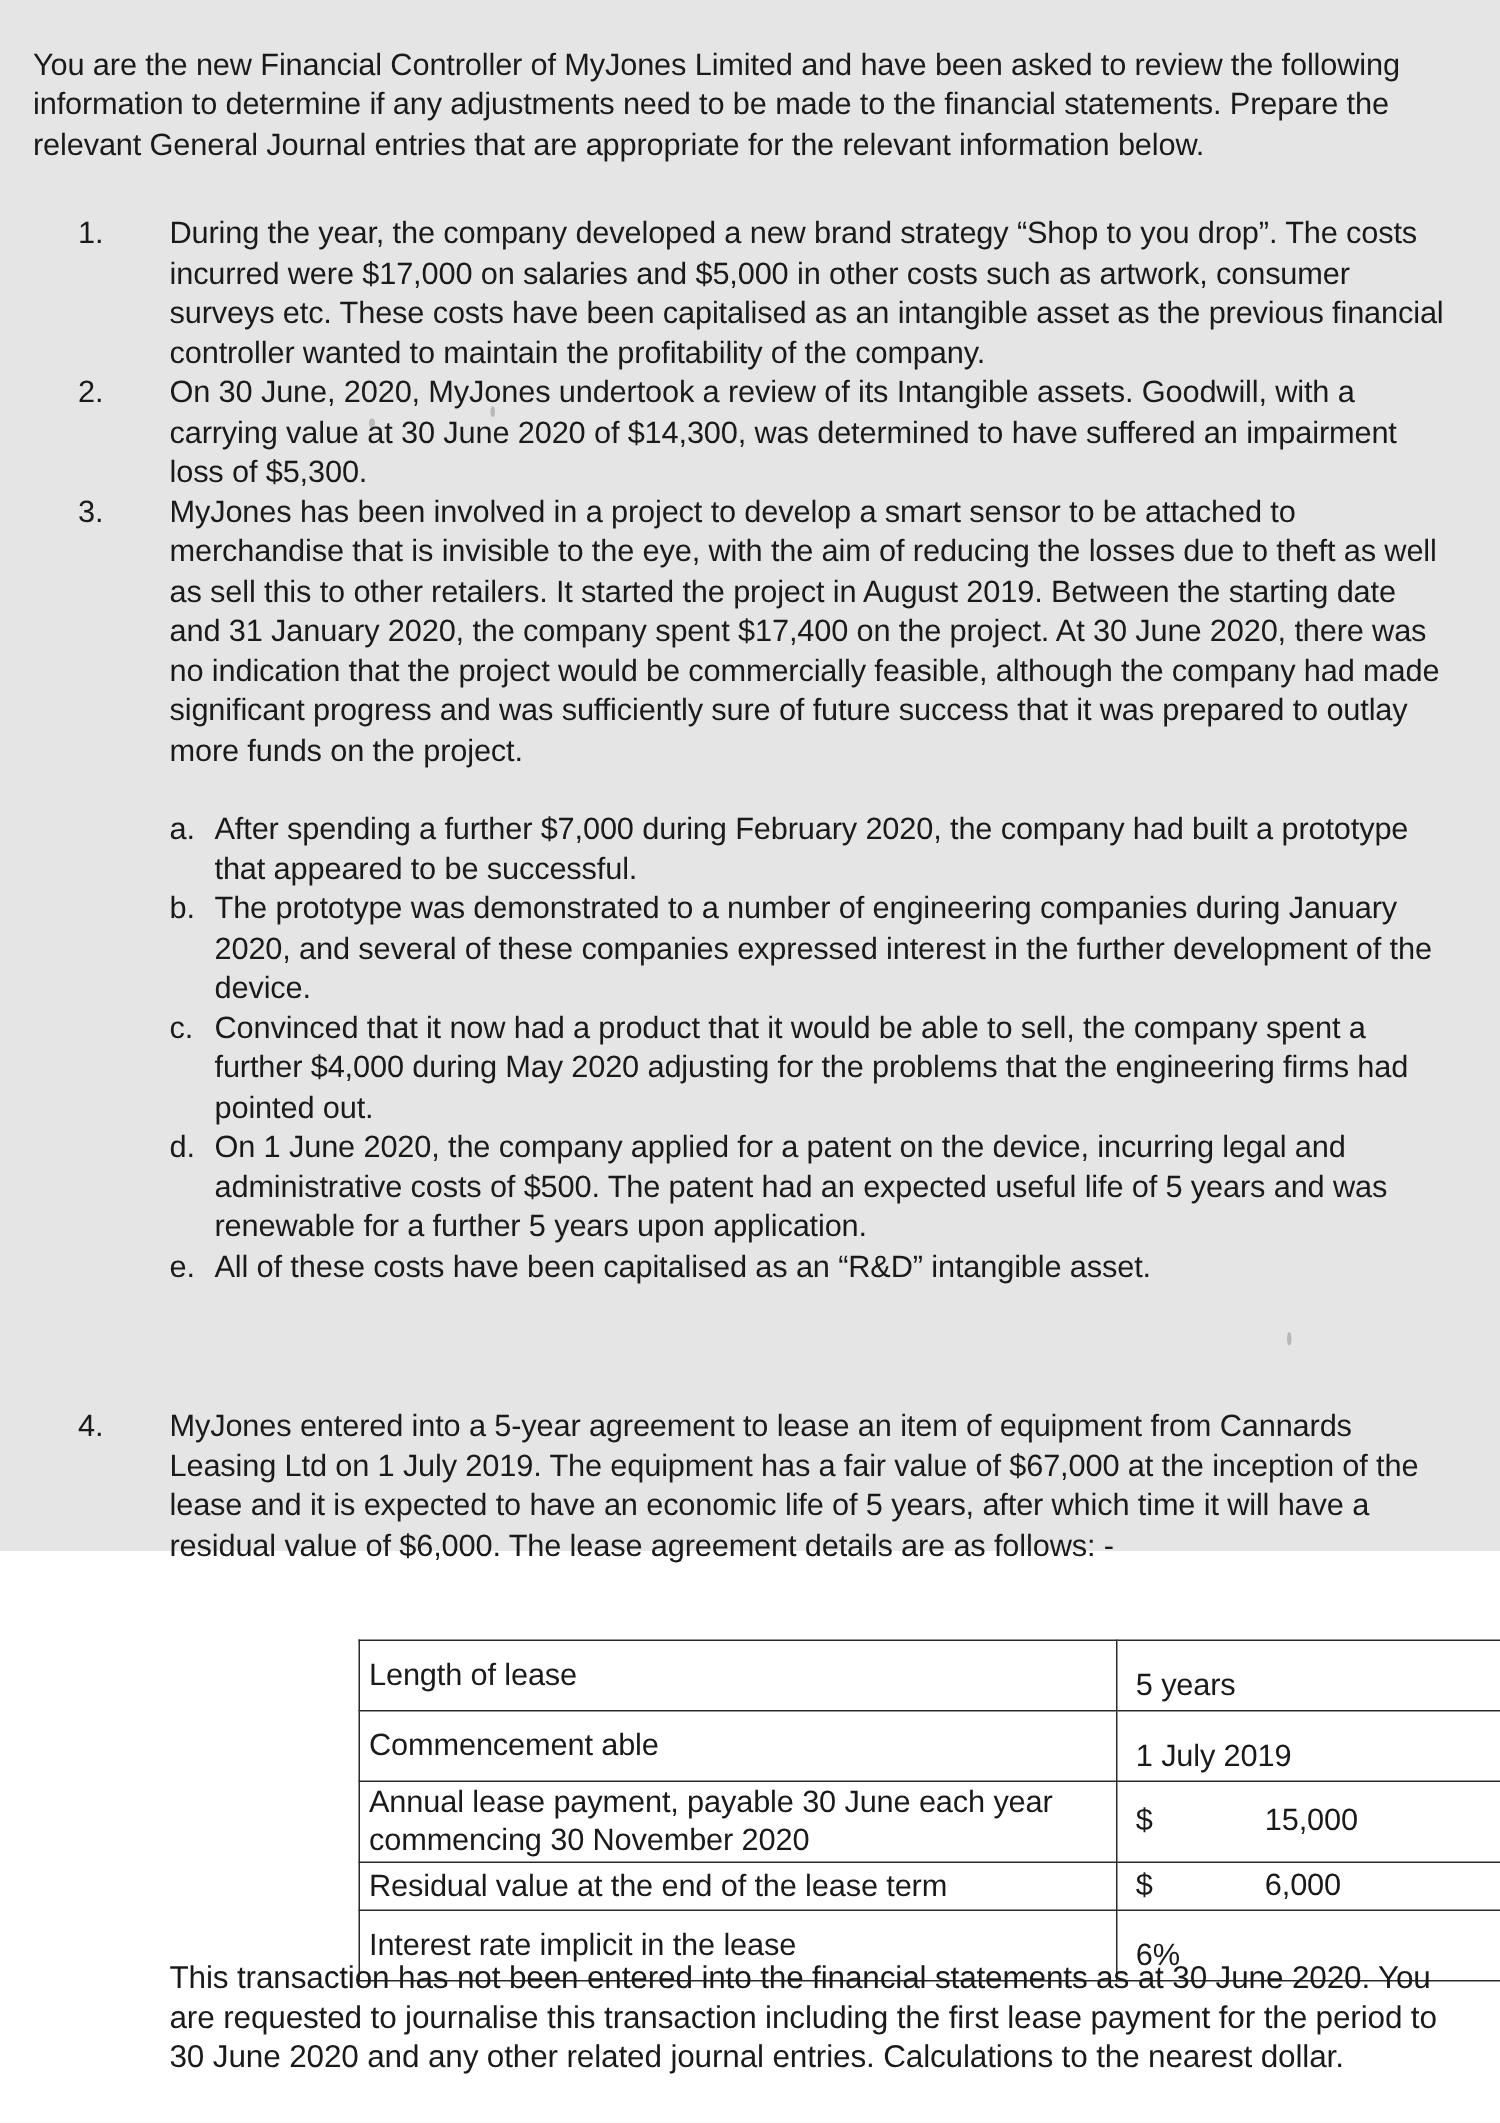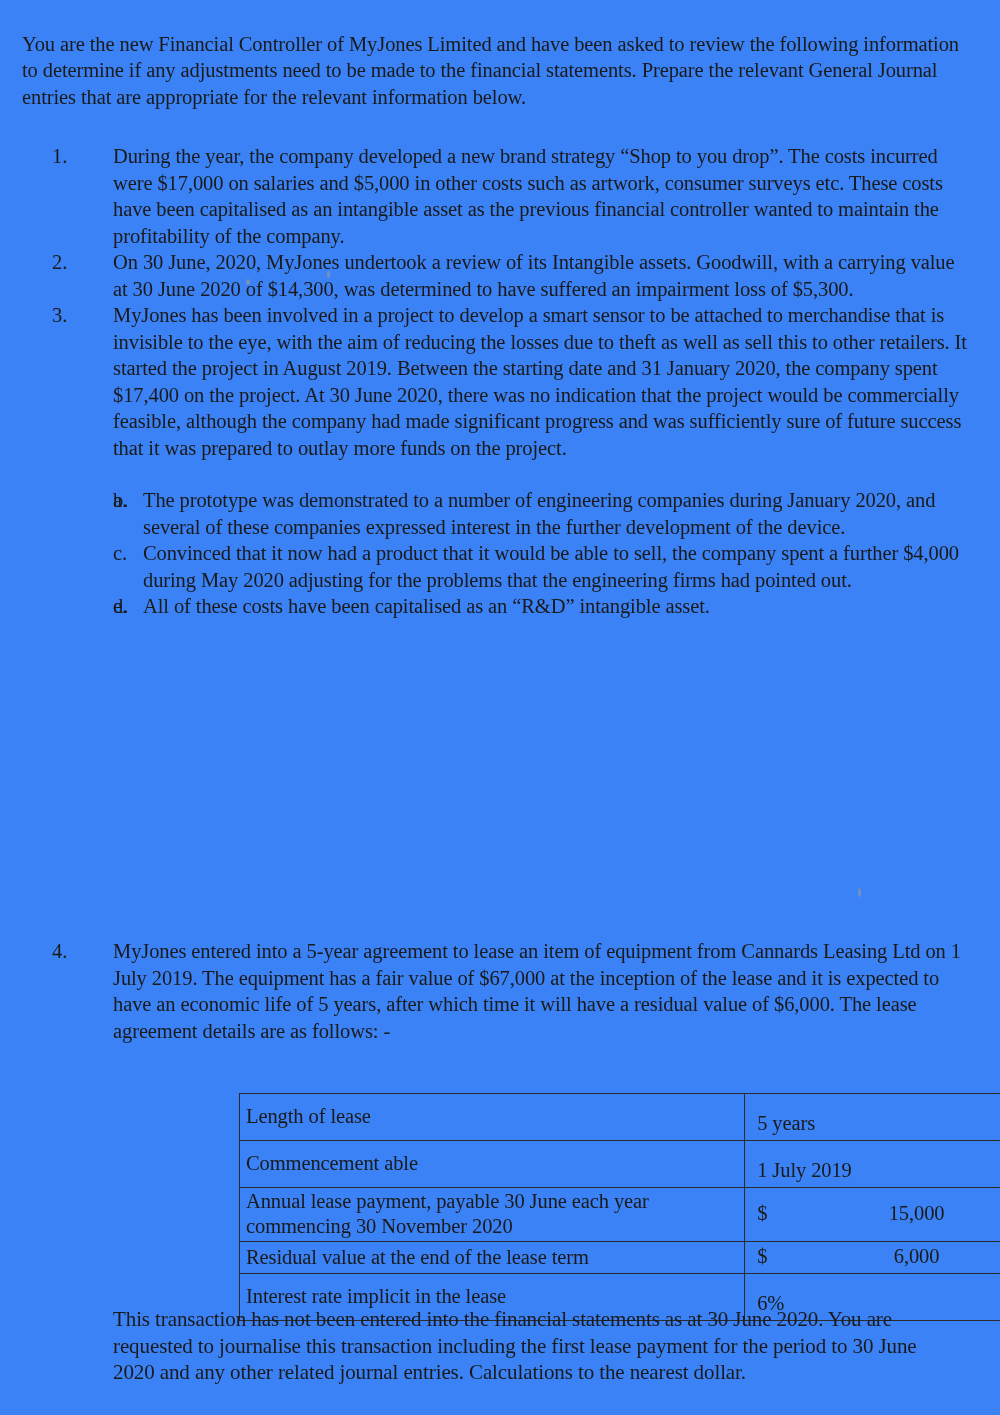--- a/index.html
+++ b/index.html
@@ -12,23 +12,22 @@
     height: 1415px;
     position: relative;
     overflow: hidden;
     font-family: "Liberation Sans", sans-serif;
     color: #1a1a1a;
     -webkit-font-smoothing: antialiased;
   }
   .page {
     position: relative;
     width: 1000px;
-    height: 1415px;
-    background: #3b82f6;
-    font-family: Liberation Serif, serif;
+    height: 1034px;
+    background: #e5e5e5;
   }
 
   
   .intro {
     position: absolute;
     left: 22px;
     top: 10px;
     width: 940px;
     font-size: 20.5px;
     line-height: 26.5px;
@@ -128,21 +127,21 @@
     padding: 1px 8px 2px 6px;
     box-sizing: border-box;
   }
   .cur {
     width: 86px;
     flex: 0 0 86px;
     text-align: left;
   }
   .amt {
     flex: 1 1 auto;
-    text-align: center;
+    text-align: left;
   }
   .plain {
     text-align: left;
     padding: 16px 8px 2px 6px;
   }
   
   td.tall { height: 54px; }
 
   
   .closing {
@@ -183,31 +182,33 @@
     </div>
 
     <div class="num-item">
       <span class="marker">3.</span>
       <span>MyJones has been involved in a project to develop a smart sensor to be attached to merchandise that is invisible to the eye, with the aim of reducing the losses due to theft as well as sell this to other retailers. It started the project in August 2019. Between the starting date and 31 January 2020, the company spent $17,400 on the project. At 30 June 2020, there was no indication that the project would be commercially feasible, although the company had made significant progress and was sufficiently sure of future success that it was prepared to outlay more funds on the project.</span>
     </div>
 
     <div class="sublist">
       <div class="sub-item">
         <span class="marker">a.</span>
+        <span>After spending a further $7,000 during February 2020, the company had built a prototype that appeared to be successful.</span>
       </div>
       <div class="sub-item">
         <span class="marker">b.</span>
         <span>The prototype was demonstrated to a number of engineering companies during January 2020, and several of these companies expressed interest in the further development of the device.</span>
       </div>
       <div class="sub-item">
         <span class="marker">c.</span>
         <span>Convinced that it now had a product that it would be able to sell, the company spent a further $4,000 during May 2020 adjusting for the problems that the engineering firms had pointed out.</span>
       </div>
       <div class="sub-item">
         <span class="marker">d.</span>
+        <span>On 1 June 2020, the company applied for a patent on the device, incurring legal and administrative costs of $500. The patent had an expected useful life of 5 years and was renewable for a further 5 years upon application.</span>
       </div>
       <div class="sub-item">
         <span class="marker">e.</span>
         <span>All of these costs have been capitalised as an “R&amp;D” intangible asset.</span>
       </div>
     </div>
 
   </div>
 
   <div class="item4wrap">

